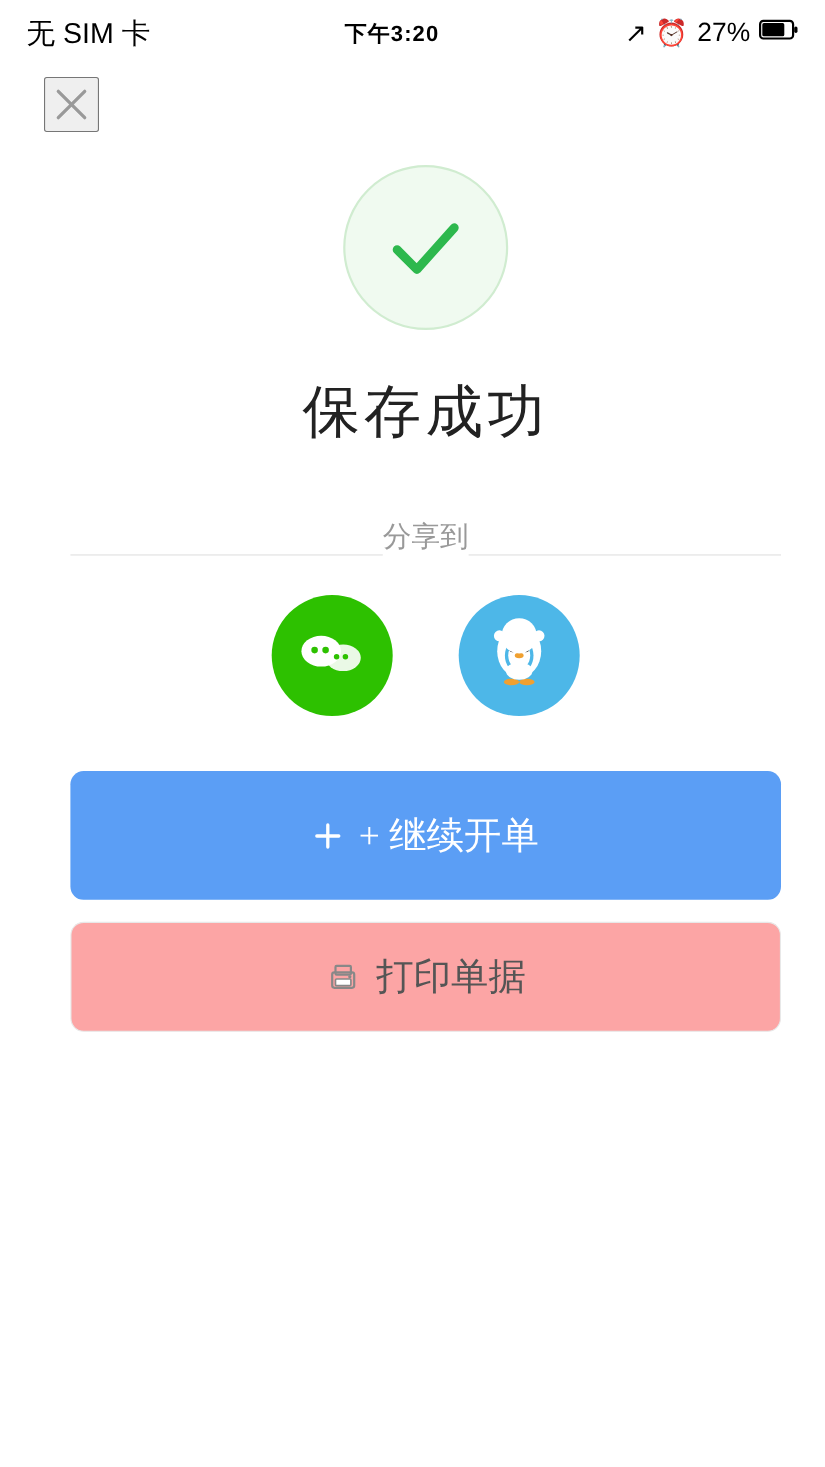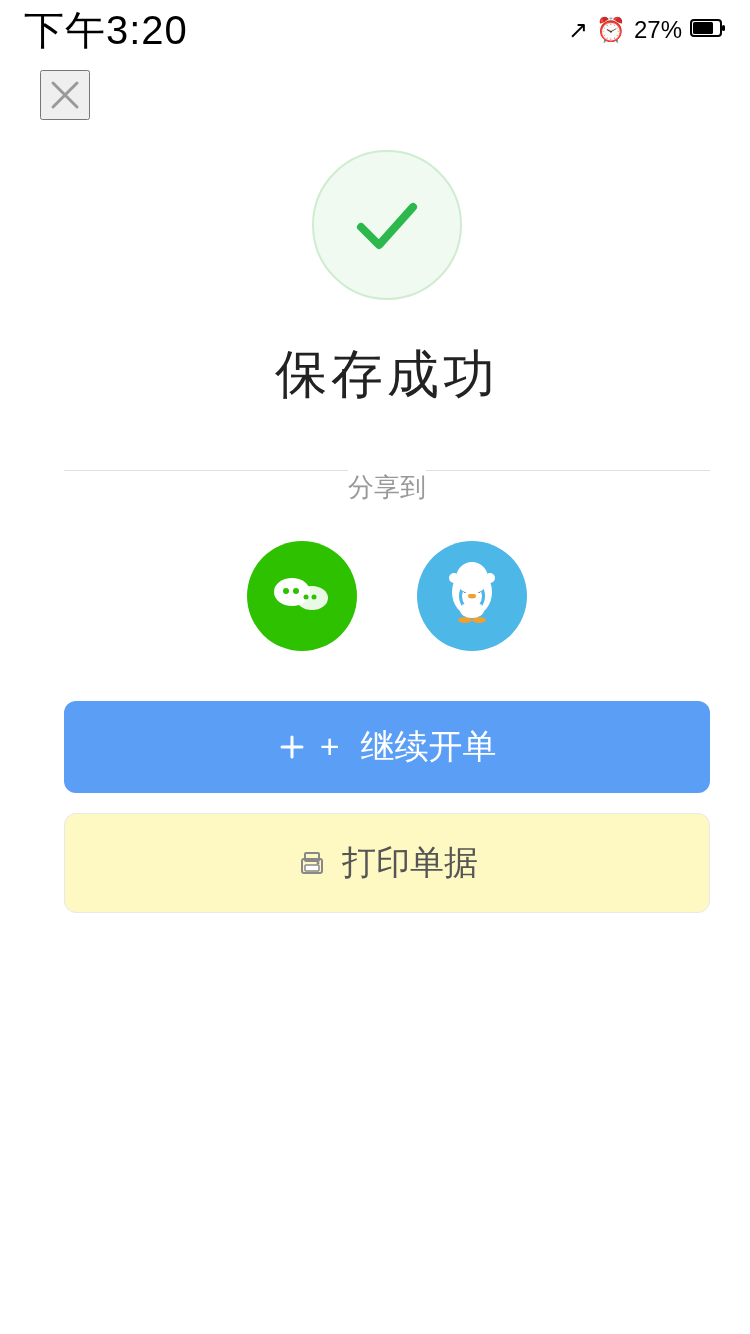--- a/index.html
+++ b/index.html
@@ -24,22 +24,22 @@
       background: #fff;
     }
     .status-left {
       display: flex;
       align-items: center;
       gap: 8px;
       font-size: 26px;
       color: #000;
     }
     .status-center {
-      font-size: 40px;
-      font-weight: 400;
+      font-size: 20px;
+      font-weight: 700;
       color: #000;
       letter-spacing: 1px;
     }
     .status-right {
       display: flex;
       align-items: center;
       gap: 8px;
       font-size: 24px;
       color: #000;
     }
@@ -100,21 +100,21 @@
     .share-section {
       width: 100%;
       display: flex;
       flex-direction: column;
       align-items: center;
       margin-bottom: 50px;
     }
     .share-divider {
       width: 100%;
       display: flex;
-      align-items: flex-start;
+      align-items: flex-end;
       padding: 0 40px;
       margin-bottom: 36px;
     }
     .divider-line {
       flex: 1;
       height: 1px;
       background: #e0e0e0;
     }
     .share-label {
       font-size: 26px;
@@ -161,57 +161,67 @@
     
     .actions {
       width: 100%;
       padding: 0 40px;
       display: flex;
       flex-direction: column;
       gap: 20px;
     }
     .btn-primary {
       width: 100%;
-      height: 92px;
+      height: 117px;
       border-radius: 12px;
       background: #5b9ef5;
       border: none;
       display: flex;
       align-items: center;
       justify-content: center;
       gap: 14px;
       cursor: pointer;
       font-size: 34px;
       color: #fff;
-      font-family: Liberation Mono, monospace;
+      font-family: Liberation Serif, serif;
     }
     .btn-secondary {
       width: 100%;
       height: 100px;
       border-radius: 12px;
-      background: #fef9c3;
+      background: #fca5a5;
       border: 1px solid #e8e8e8;
       display: flex;
       align-items: center;
       justify-content: center;
       gap: 14px;
       cursor: pointer;
       font-size: 34px;
       color: #555;
       font-family: inherit;
     }
     .btn-icon {
       display: flex;
       align-items: center;
     }
   </style>
 </head>
 <body>
 
 <div class="status-bar">
+  <div class="status-left">
+    <span>无 SIM 卡</span>
+    <span>
+      <svg viewBox="0 0 28 22" fill="none" xmlns="http://www.w3.org/2000/svg">
+        <path d="M14 18a2 2 0 1 1 0 4 2 2 0 0 1 0-4z" fill="#000"></path>
+        <path d="M7 12.5C9 10.5 11.4 9.5 14 9.5s5 1 7 3" stroke="#000" stroke-width="2.2" stroke-linecap="round" fill="none"></path>
+        <path d="M2 7.5C5.2 4.3 9.4 2.5 14 2.5s8.8 1.8 12 5" stroke="#000" stroke-width="2.2" stroke-linecap="round" fill="none"></path>
+      </svg>
+    </span>
+  </div>
   <div class="status-center">下午3:20</div>
   <div class="status-right">
     <span>↗</span>
     <span>⏰</span>
     <span>27%</span>
     <span>
       <svg width="36" height="20" viewBox="0 0 36 20" fill="none">
         <rect x="1" y="2" width="30" height="16" rx="3" stroke="#000" stroke-width="2"></rect>
         <rect x="3" y="4" width="20" height="12" rx="1.5" fill="#000"></rect>
         <rect x="32" y="7" width="3" height="6" rx="1.5" fill="#000"></rect>

